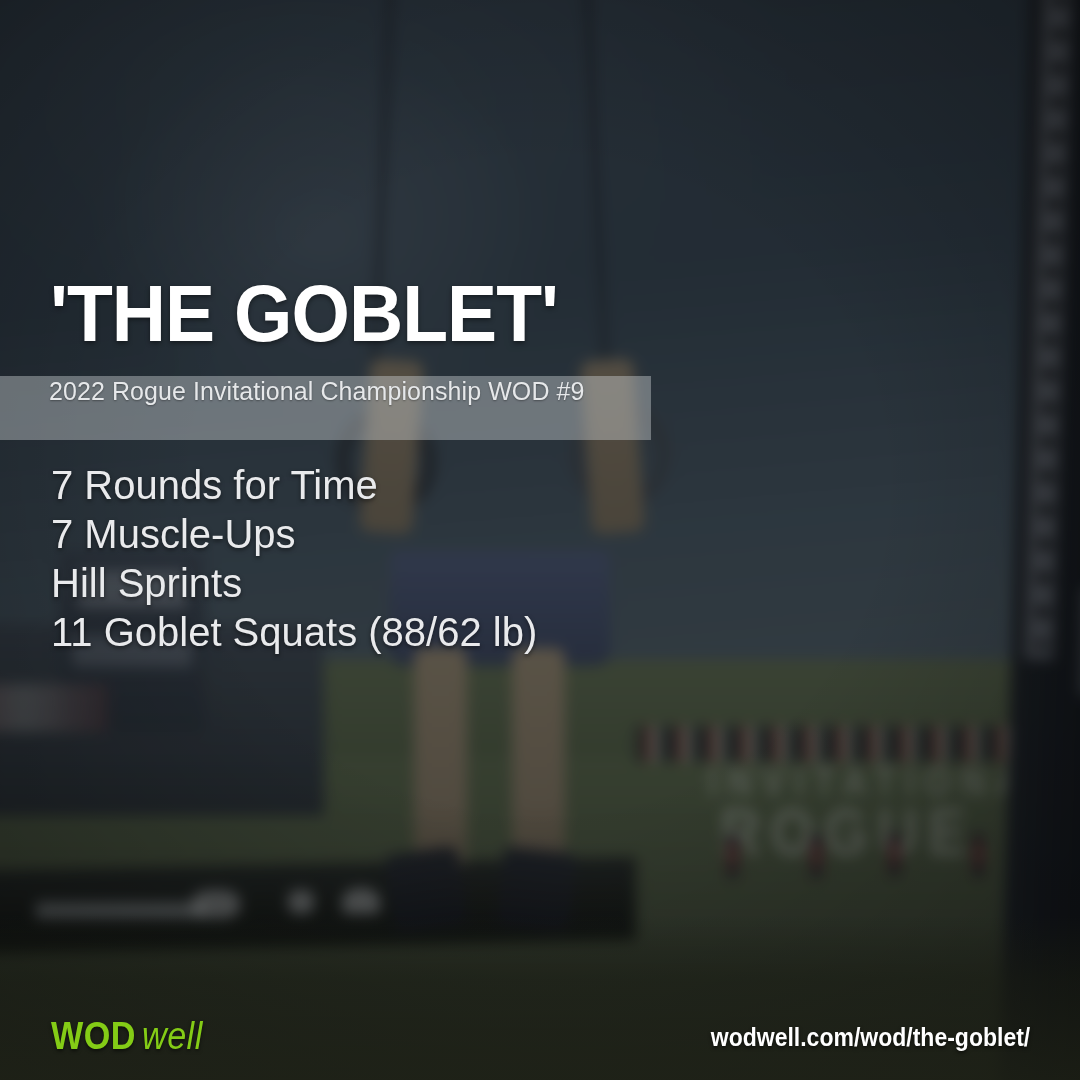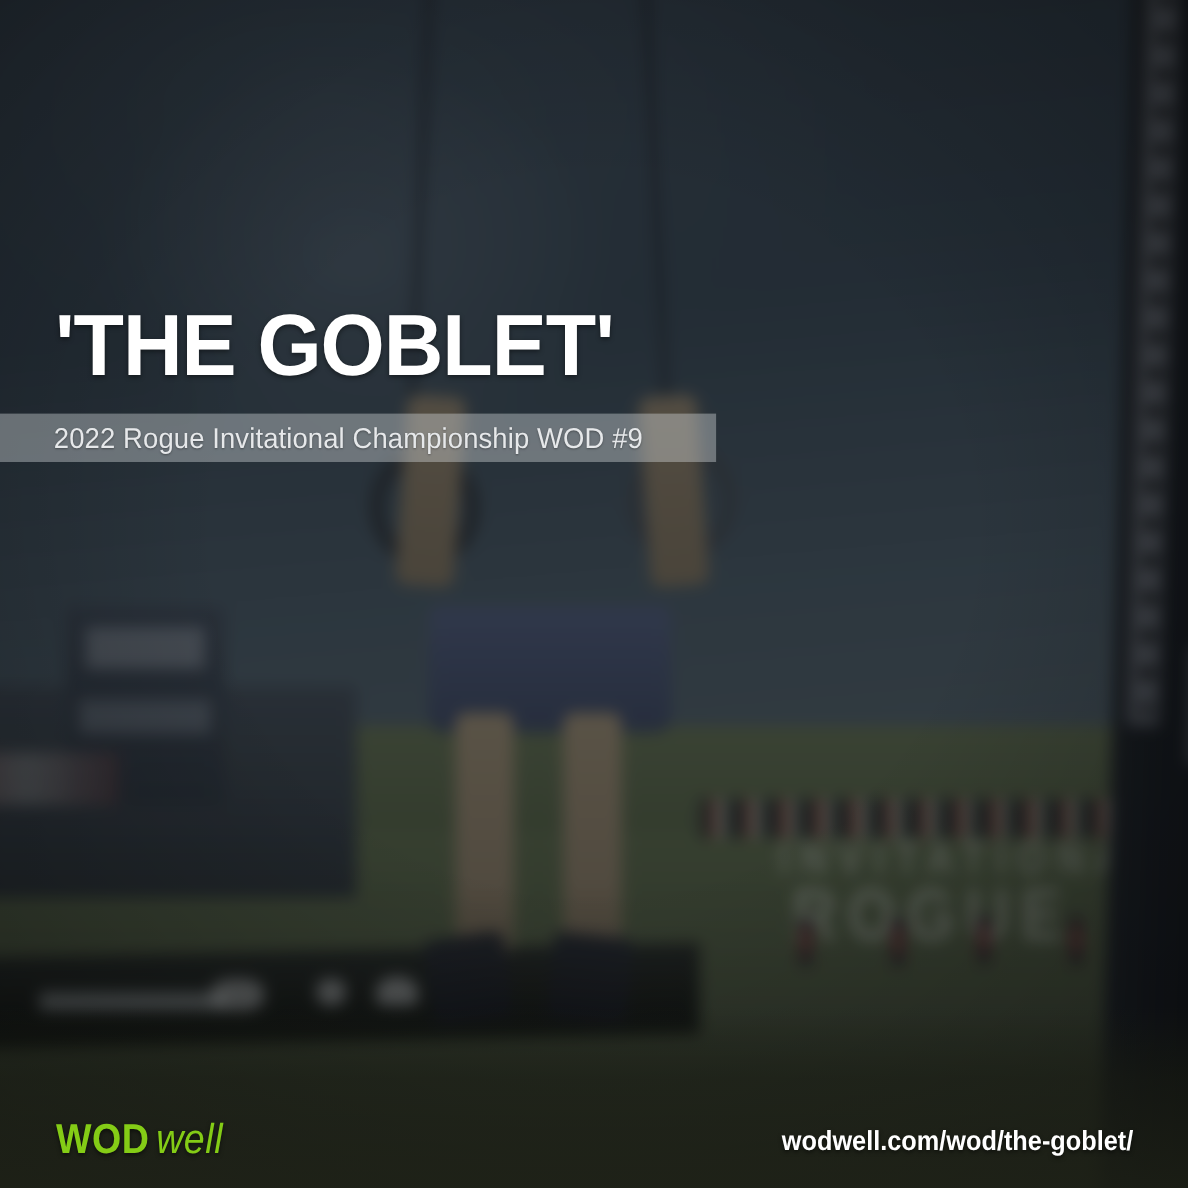--- a/index.html
+++ b/index.html
@@ -335,24 +335,23 @@
     transform: scaleX(0.95);
     transform-origin: left center;
     text-shadow: 0 2px 5px rgba(0,0,0,0.45);
   }
 
   .subtitle-band {
     position: absolute;
     left: 0;
     top: 376px;
     width: 651px;
-    height: 44px;
+    height: 64px;
     background: rgba(215, 219, 222, 0.40);
     display: flex;
-    align-items: center;
   }
   .subtitle {
     margin: 0;
     padding-left: 51px;
     color: #e6e8ea;
     font-family: "Liberation Sans", sans-serif;
     font-weight: 400;
     font-size: 26px;
     letter-spacing: 0.1px;
     transform: scaleX(0.96);
@@ -489,20 +488,26 @@
   <div class="footer-scrim"></div>
 
   <div class="content">
 
     <h1 class="wod-title">'THE GOBLET'</h1>
 
     <div class="subtitle-band">
       <p class="subtitle">2022 Rogue Invitational Championship WOD #9</p>
     </div>
 
+    <ul class="workout">
+      <li>7 Rounds for Time</li>
+      <li>7 Muscle-Ups</li>
+      <li>Hill Sprints</li>
+      <li>11 Goblet Squats (88/62 lb)</li>
+    </ul>
 
     <div class="brand">
       <span class="brand-wod">WOD</span><span class="brand-well">well</span>
     </div>
 
     <div class="site-url">wodwell.com/wod/the-goblet/</div>
 
   </div>
 </div>
 

